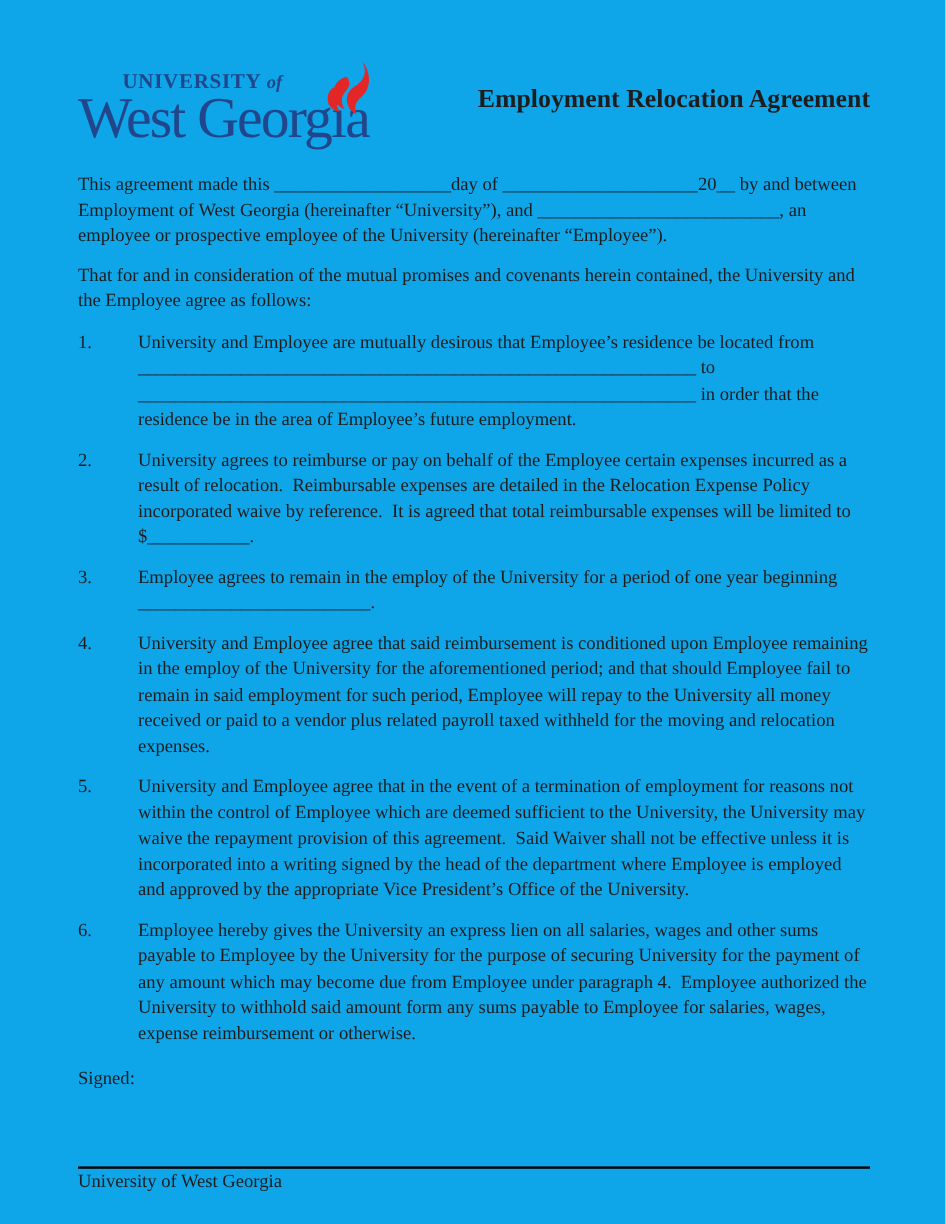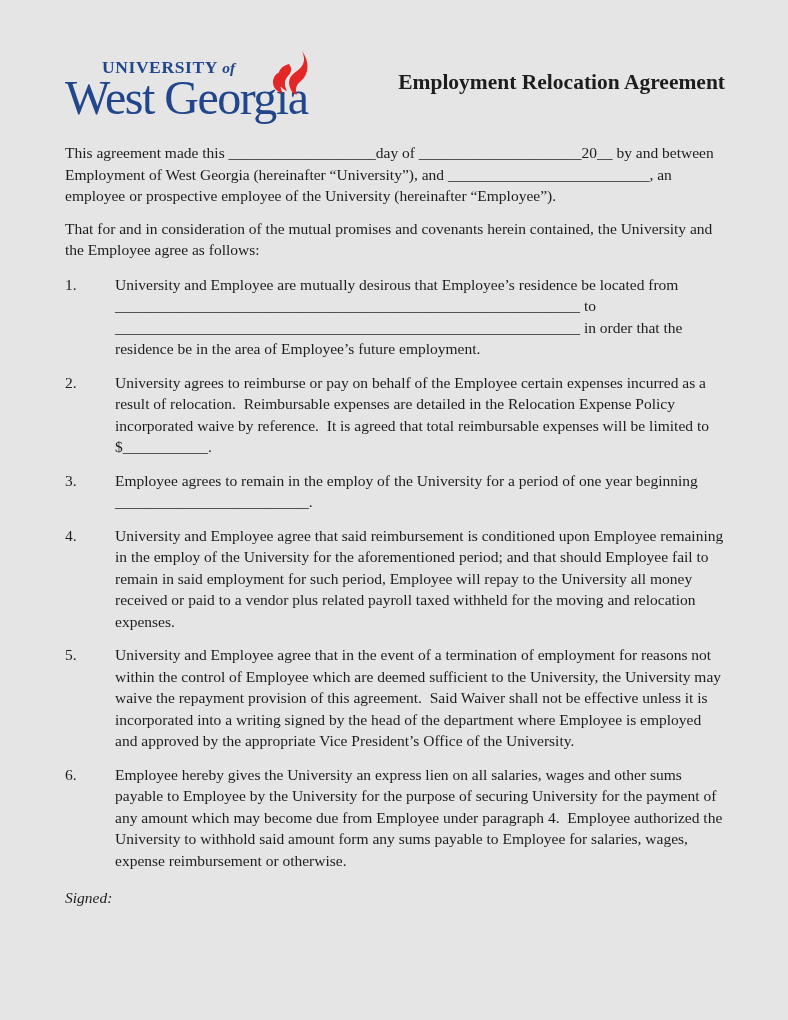--- a/index.html
+++ b/index.html
@@ -1,21 +1,21 @@
 <!DOCTYPE html>
 <html><head>
 <meta charset="utf-8">
 <style>
   html, body { margin: 0; padding: 0; background: #ffffff; }
   .page {
     width: 788px;
     height: 1020px;
     box-sizing: border-box;
     padding: 56px 63px 0 65px;
-    background: #e5e5e5;
+    background: #0ea5e9;
     font-family: "Liberation Serif", "DejaVu Serif", serif;
     font-size: 15.5px;
     line-height: 21.5px;
     color: #1d1d1d;
     overflow: hidden;
   }
 
   
   .doc-header { display: flex; align-items: flex-start; margin-bottom: 23px; }
   .logo-block { width: 252px; flex: none; position: relative; padding-top: 2px; }
@@ -34,21 +34,21 @@
     flex: 1; text-align: right; font-weight: bold; font-size: 21.5px;
     line-height: 26px; margin-top: 13px; padding-left: 10px; white-space: nowrap;
   }
 
   
   .para { white-space: pre-wrap; margin: 0 0 11px 0; }
   .items { margin-top: 13px; }
   .item { display: flex; margin-bottom: 12px; }
   .item-num { width: 50px; flex: none; }
   .item-text { flex: 1; white-space: pre-wrap; }
-  .signed { margin-top: 16px; margin-bottom: 0; font-style: italic; }
+  .signed { margin-top: 16px; margin-bottom: 0; }
 
   
   .sig-block-1 { margin-top: 62px; }
   .sig-line { border-top: 2px solid #000000; width: 660px; height: 0; }
   .sig-label { white-space: pre-wrap; }
 </style>
 </head>
 <body>
 
 <div class="page">
@@ -96,14 +96,18 @@
       <div class="item-text">University and Employee agree that in the event of a termination of employment for reasons not within the control of Employee which are deemed sufficient to the University, the University may waive the repayment provision of this agreement.  Said Waiver shall not be effective unless it is incorporated into a writing signed by the head of the department where Employee is employed and approved by the appropriate Vice President’s Office of the University.</div>
     </div>
     <div class="item">
       <div class="item-num">6.</div>
       <div class="item-text">Employee hereby gives the University an express lien on all salaries, wages and other sums payable to Employee by the University for the purpose of securing University for the payment of any amount which may become due from Employee under paragraph 4.  Employee authorized the University to withhold said amount form any sums payable to Employee for salaries, wages, expense reimbursement or otherwise.</div>
     </div>
   </div>
 
   <p class="para signed">Signed:</p>
 
+  <div class="sig-block-1">
+    <div class="sig-line"></div>
+    <div class="sig-label">University of West Georgia</div>
+  </div>
 
 </div>
 
 </body></html>

